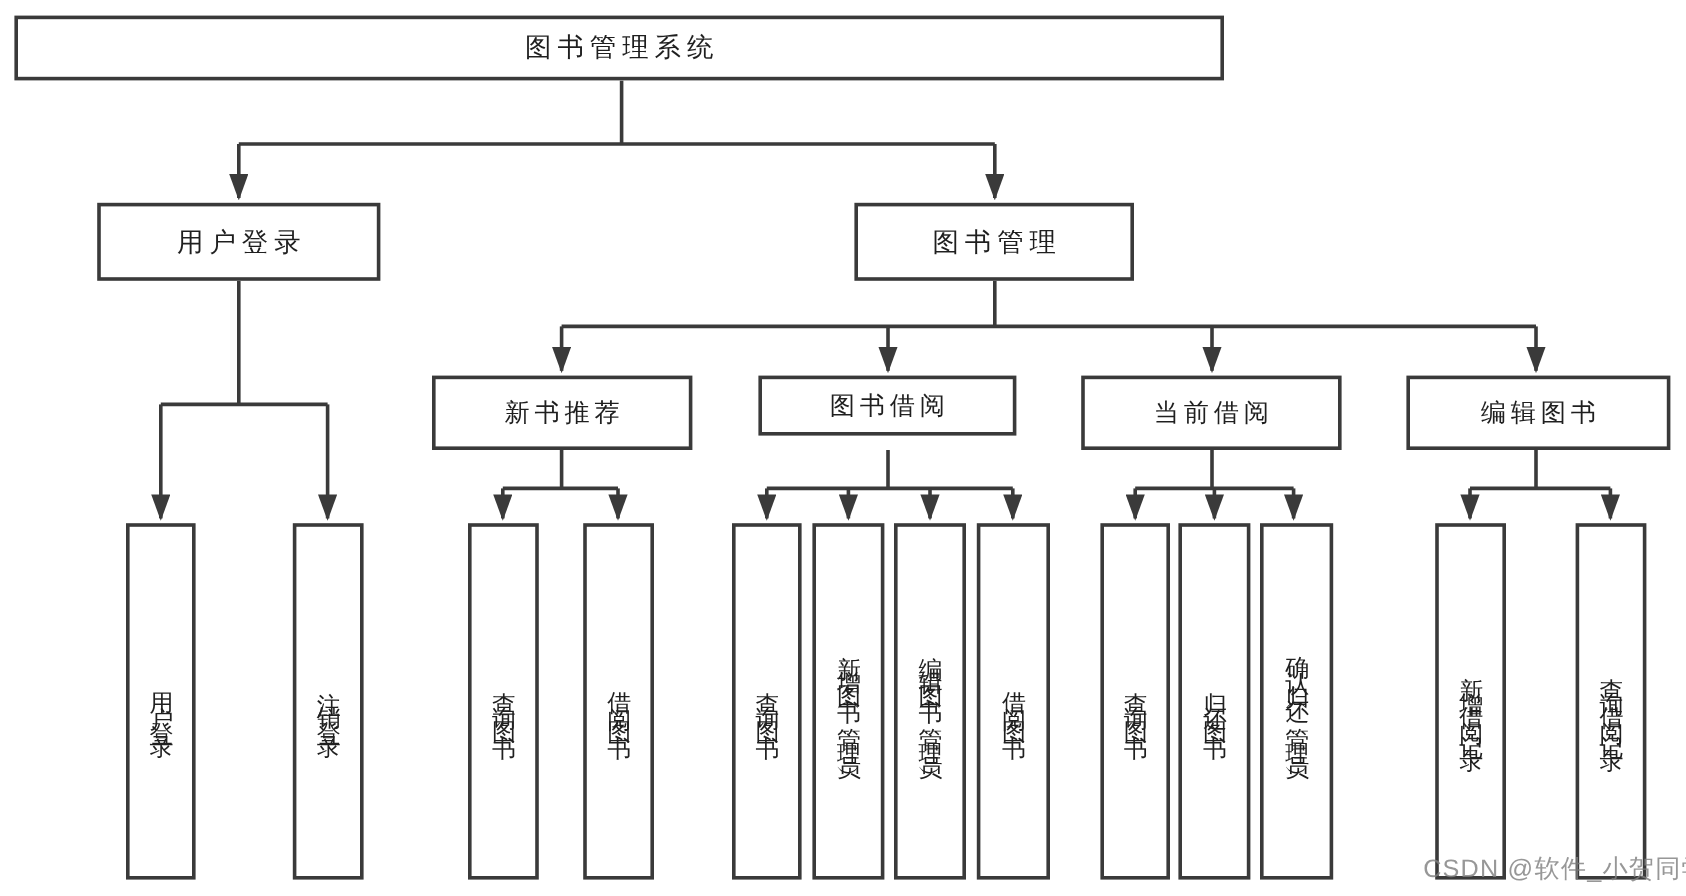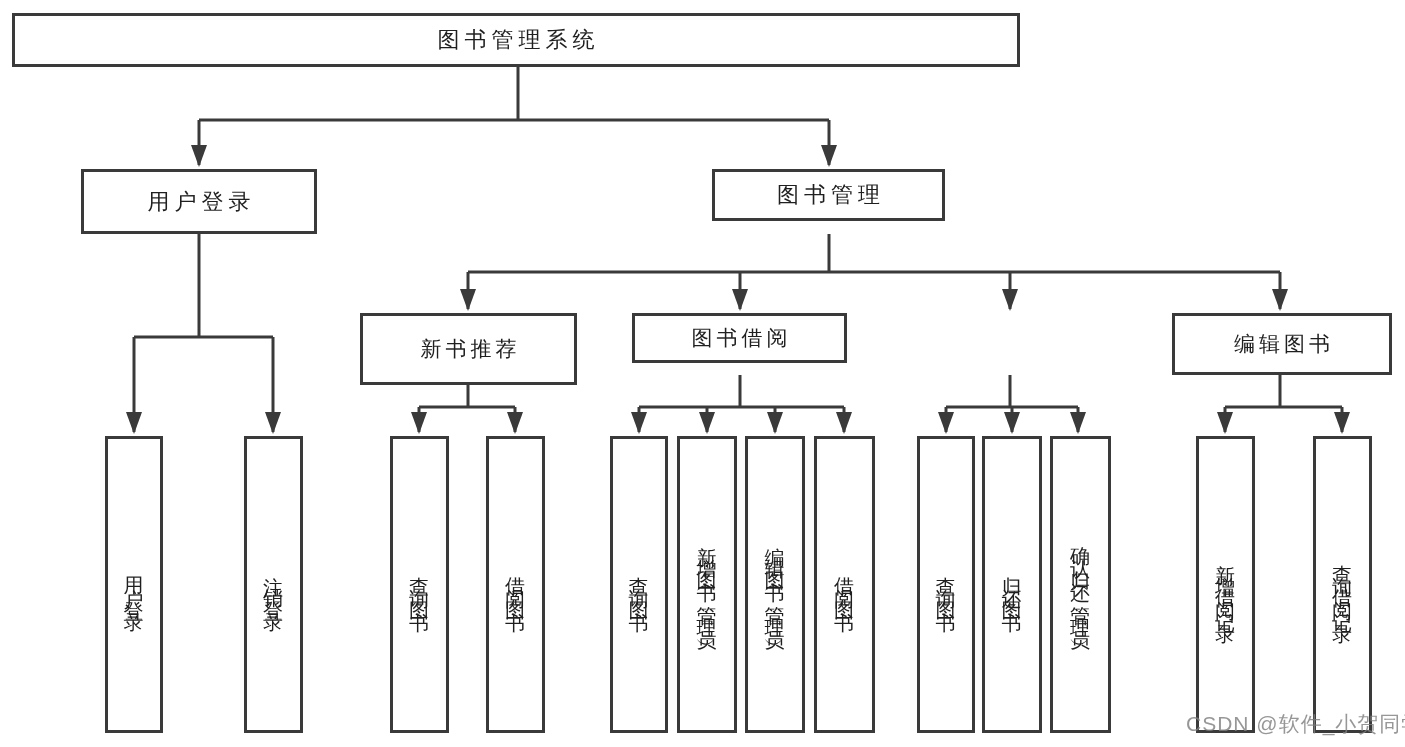--- a/index.html
+++ b/index.html
@@ -95,29 +95,32 @@
     </g>
   </svg>
 
   <div class="box h" style="left:12px;top:13px;width:1008px;height:54px">
     <span class="lbl">图书管理系统</span>
   </div>
 
   <div class="box h" style="left:81px;top:169px;width:236px;height:65px">
     <span class="lbl">用户登录</span>
   </div>
-  <div class="box h" style="left:712px;top:169px;width:233px;height:52px">
+  <div class="box h" style="left:712px;top:169px;width:233px;height:65px">
     <span class="lbl">图书管理</span>
   </div>
 
-  <div class="box h sub" style="left:360px;top:313px;width:217px;height:72px">
+  <div class="box h sub" style="left:360px;top:313px;width:217px;height:62px">
     <span class="lbl">新书推荐</span>
   </div>
   <div class="box h sub" style="left:632px;top:313px;width:215px;height:50px">
     <span class="lbl">图书借阅</span>
+  </div>
+  <div class="box h sub" style="left:901px;top:313px;width:217px;height:62px">
+    <span class="lbl">当前借阅</span>
   </div>
   <div class="box h sub" style="left:1172px;top:313px;width:220px;height:62px">
     <span class="lbl">编辑图书</span>
   </div>
 
   <div class="box v" style="left:105px;top:436px;width:58px;height:297px">
     <span class="lbl">用户登录</span>
   </div>
   <div class="box v" style="left:244px;top:436px;width:59px;height:297px">
     <span class="lbl">注销登录</span>

